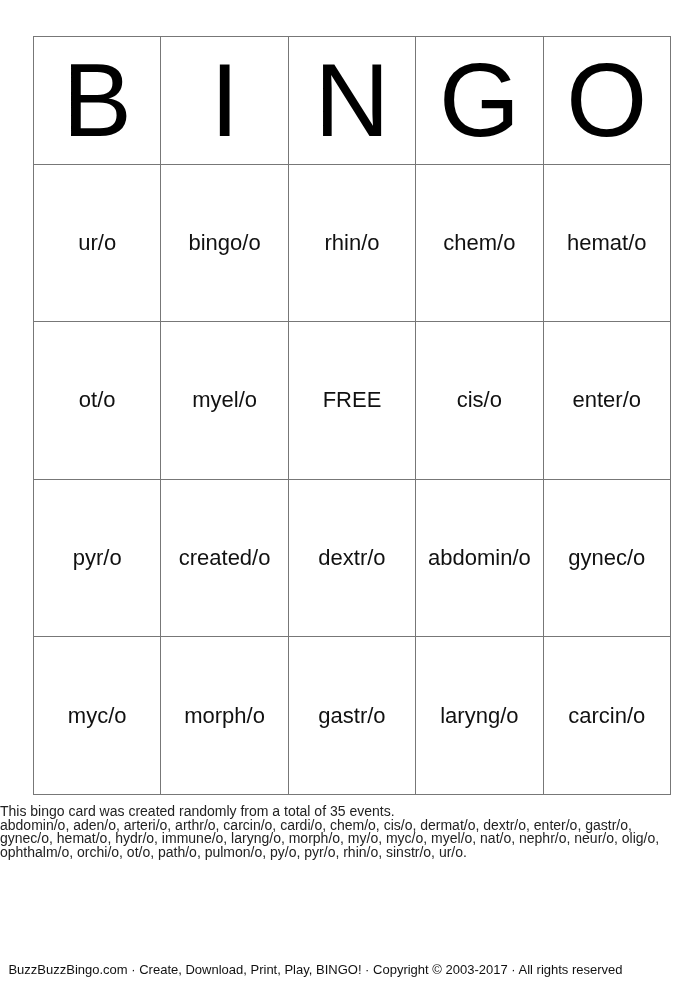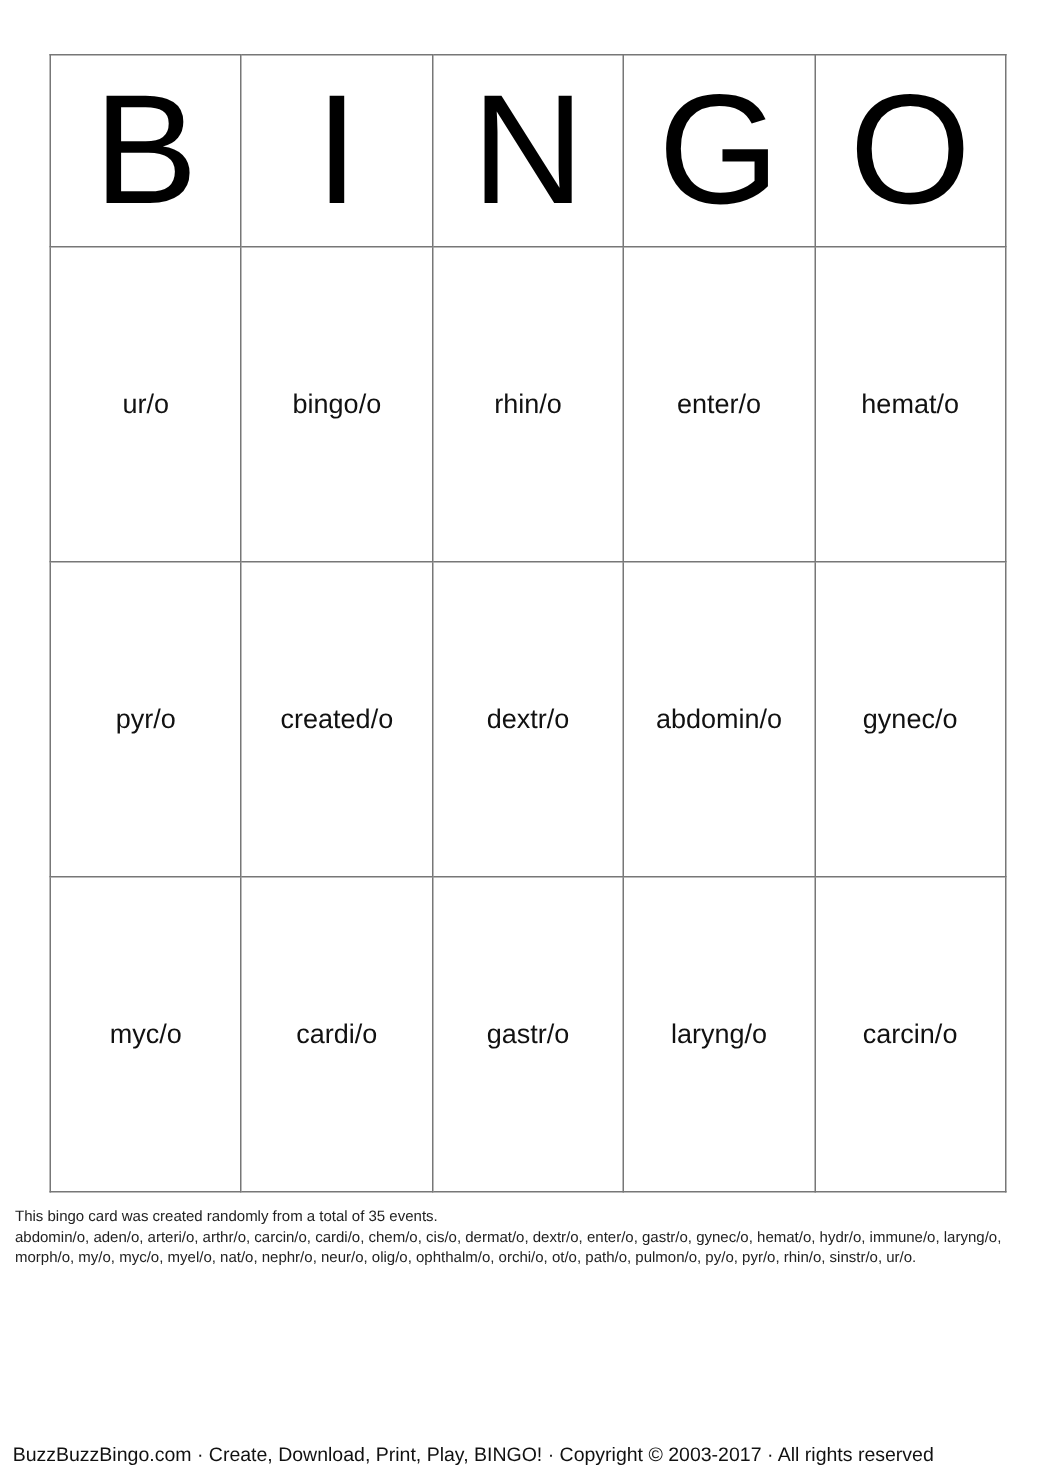--- a/index.html
+++ b/index.html
@@ -21,26 +21,26 @@
       overflow: hidden;
       white-space: nowrap;
     }
     .card th {
       font-weight: normal;
       font-size: 104px;
       line-height: 1;
       color: #000;
     }
     .card td {
-      font-size: 18px;
+      font-size: 22px;
       color: #111;
     }
     .info {
-      position: absolute; left: 10px; top: 805px; width: 680px;
-      font-size: 10px; line-height: 13.5px; color: #222;
+      position: absolute; left: 0; top: 805px; width: 680px;
+      font-size: 14px; line-height: 13.5px; color: #222;
     }
     .footer {
       position: absolute; left: 0; top: 962px; width: 631px;
       text-align: center; font-size: 13px; color: #111;
     }
   </style>
 </head>
 <body>
 
 <table class="card">
@@ -51,33 +51,40 @@
       <th>N</th>
       <th>G</th>
       <th>O</th>
     </tr>
   </thead>
   <tbody>
     <tr>
       <td>ur/o</td>
       <td>bingo/o</td>
       <td>rhin/o</td>
+      <td>chem/o</td>
+      <td>hemat/o</td>
+    </tr>
+    <tr>
+      <td>ot/o</td>
+      <td>myel/o</td>
+      <td>FREE</td>
+      <td>cis/o</td>
       <td>enter/o</td>
-      <td>hemat/o</td>
     </tr>
     <tr>
       <td>pyr/o</td>
       <td>created/o</td>
       <td>dextr/o</td>
       <td>abdomin/o</td>
       <td>gynec/o</td>
     </tr>
     <tr>
       <td>myc/o</td>
-      <td>cardi/o</td>
+      <td>morph/o</td>
       <td>gastr/o</td>
       <td>laryng/o</td>
       <td>carcin/o</td>
     </tr>
   </tbody>
 </table>
 
 <div class="info">
   <div>This bingo card was created randomly from a total of 35 events.</div>
   <div>abdomin/o, aden/o, arteri/o, arthr/o, carcin/o, cardi/o, chem/o, cis/o, dermat/o, dextr/o, enter/o, gastr/o, gynec/o, hemat/o, hydr/o, immune/o, laryng/o, morph/o, my/o, myc/o, myel/o, nat/o, nephr/o, neur/o, olig/o, ophthalm/o, orchi/o, ot/o, path/o, pulmon/o, py/o, pyr/o, rhin/o, sinstr/o, ur/o.</div>

